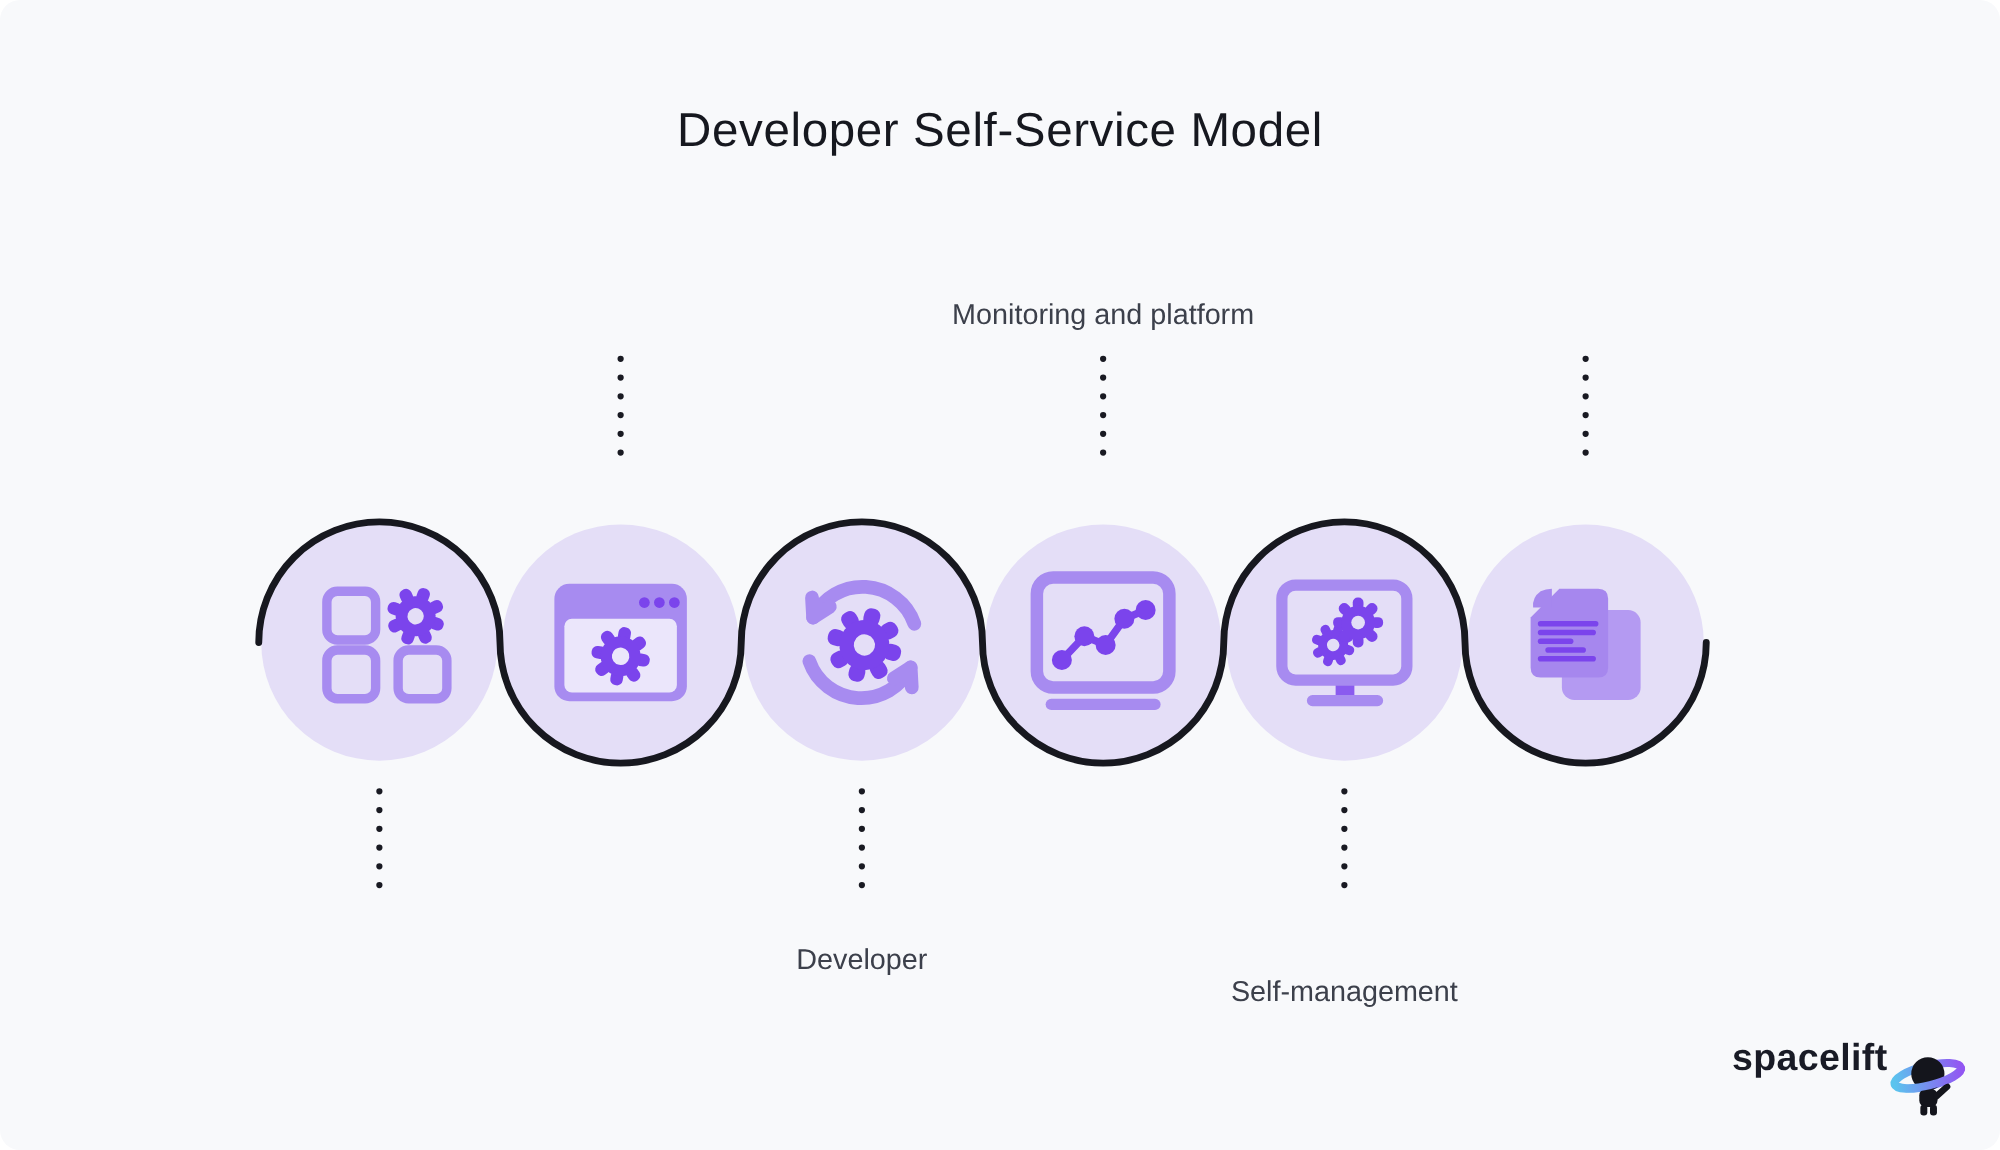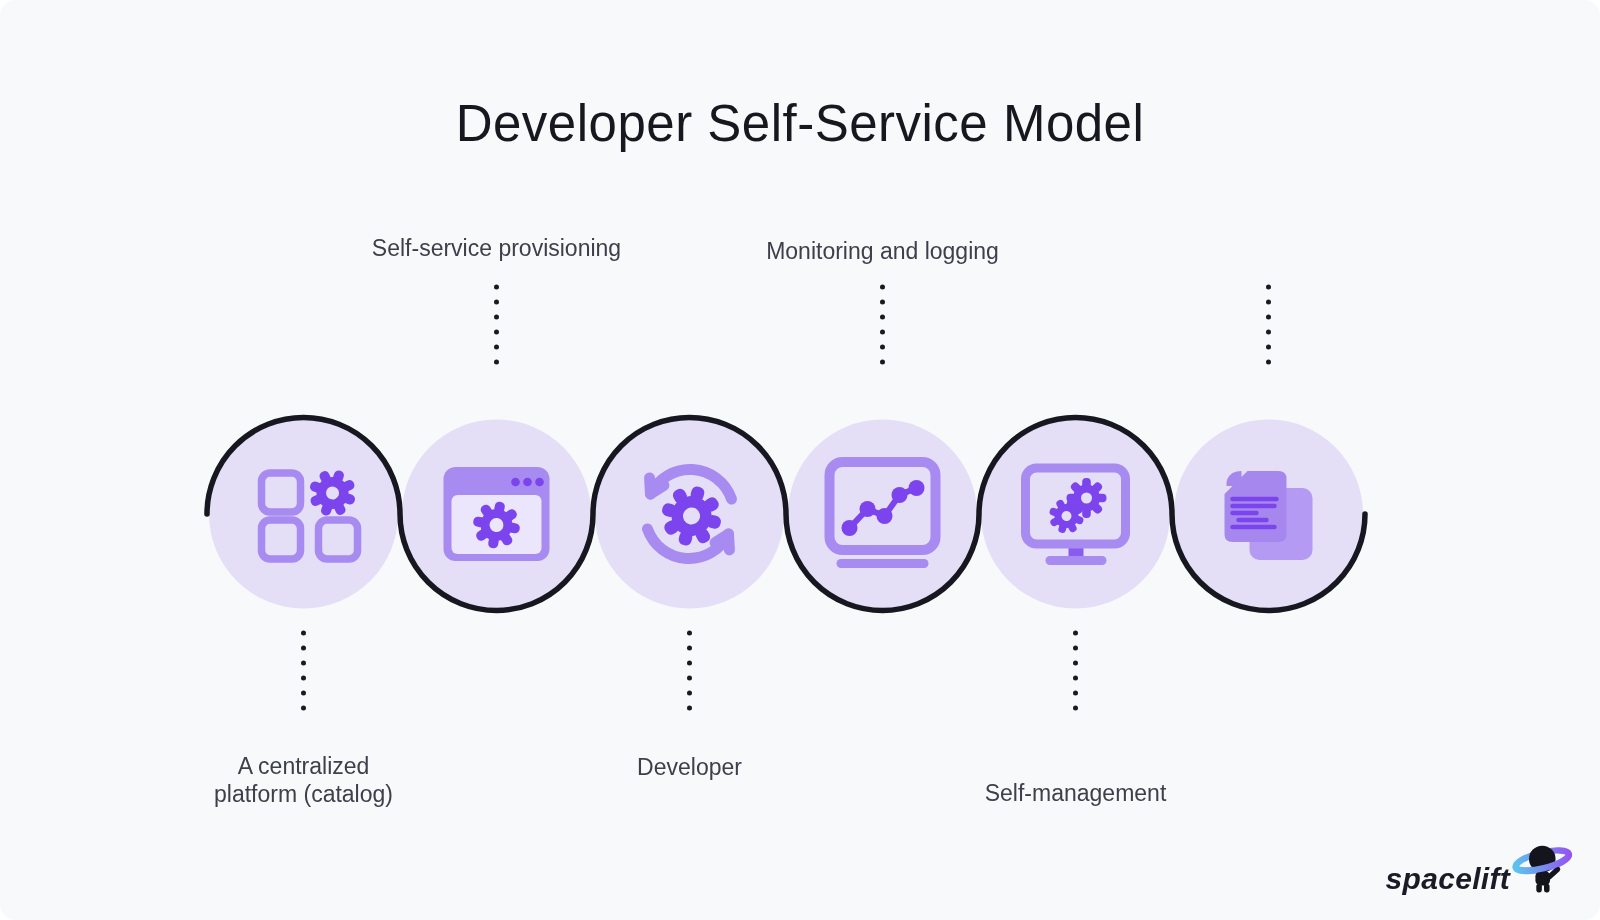--- a/index.html
+++ b/index.html
@@ -1,23 +1,23 @@
 <!DOCTYPE html>
 <html><head>
 <meta charset="utf-8">
 <style>
   html,body{margin:0;padding:0;background:#ffffff;font-family:"Liberation Sans",sans-serif;}
   .card{position:relative;width:1600px;height:920px;background:#F8F9FB;border-radius:16px;overflow:hidden;}
-  .title{position:absolute;top:84px;left:0;right:0;margin:10px;text-align:center;
-         font-size:51px;font-weight:400;letter-spacing:.5px;color:#16181F;}
+  .title{position:absolute;top:84px;left:0;right:0;margin:0;text-align:center;
+         font-size:38px;font-weight:400;letter-spacing:.5px;color:#16181F;}
   .diagram{position:absolute;left:0;top:0;width:1600px;height:920px;display:block;}
   .label{position:absolute;transform:translateX(-50%);text-align:center;
          font-size:23px;line-height:27.5px;color:#3C404B;white-space:nowrap;}
   .label .ln{display:block;}
-  .logo{position:absolute;right:20px;bottom:10px;display:flex;align-items:flex-end;font-style:italic;}
+  .logo{position:absolute;right:20px;bottom:10px;display:flex;}
   .logo-text{font-size:30px;font-weight:700;color:#191B26;letter-spacing:.3px;line-height:1;padding-bottom:16px;}
   .logo-svg{width:72px;height:78px;display:block;margin-left:-2px;}
 </style>
 </head>
 <body>
 
 <div class="card">
 
   <h1 class="title">Developer Self-Service Model</h1>
 
@@ -170,27 +170,22 @@
       <g stroke="#7B44EC" stroke-width="4.5" stroke-linecap="round">
         <line x1="-36" y1="-15" x2="8" y2="-15"></line>
         <line x1="-36" y1="-8" x2="6" y2="-8"></line>
         <line x1="-36" y1="-1" x2="-12" y2="-1"></line>
         <line x1="-30" y1="6" x2="-2" y2="6"></line>
         <line x1="-36" y1="13" x2="6" y2="13"></line>
       </g>
     </g>
   </svg>
 
-  <div class="label" style="left:303.5px;top:753px">
-    <span class="ln">A centralized</span>
-    <span class="ln">platform (catalog)</span>
-  </div>
-  <div class="label" style="left:496.5px;top:235px">Self-service provisioning</div>
   <div class="label" style="left:689.5px;top:754px">Developer</div>
-  <div class="label" style="left:882.5px;top:238px">Monitoring and logging</div>
+  <div class="label" style="left:882.5px;top:238px">Monitoring and platform</div>
   <div class="label" style="left:1075.5px;top:780px">Self-management</div>
 
   <div class="logo">
     <span class="logo-text">spacelift</span>
     <svg class="logo-svg" viewBox="-10 0 84 80">
       <defs>
         <linearGradient id="ringGrad" x1="0%" y1="50%" x2="100%" y2="50%">
           <stop offset="0%" stop-color="#5BC4EE"></stop>
           <stop offset="100%" stop-color="#9257F2"></stop>
         </linearGradient>

